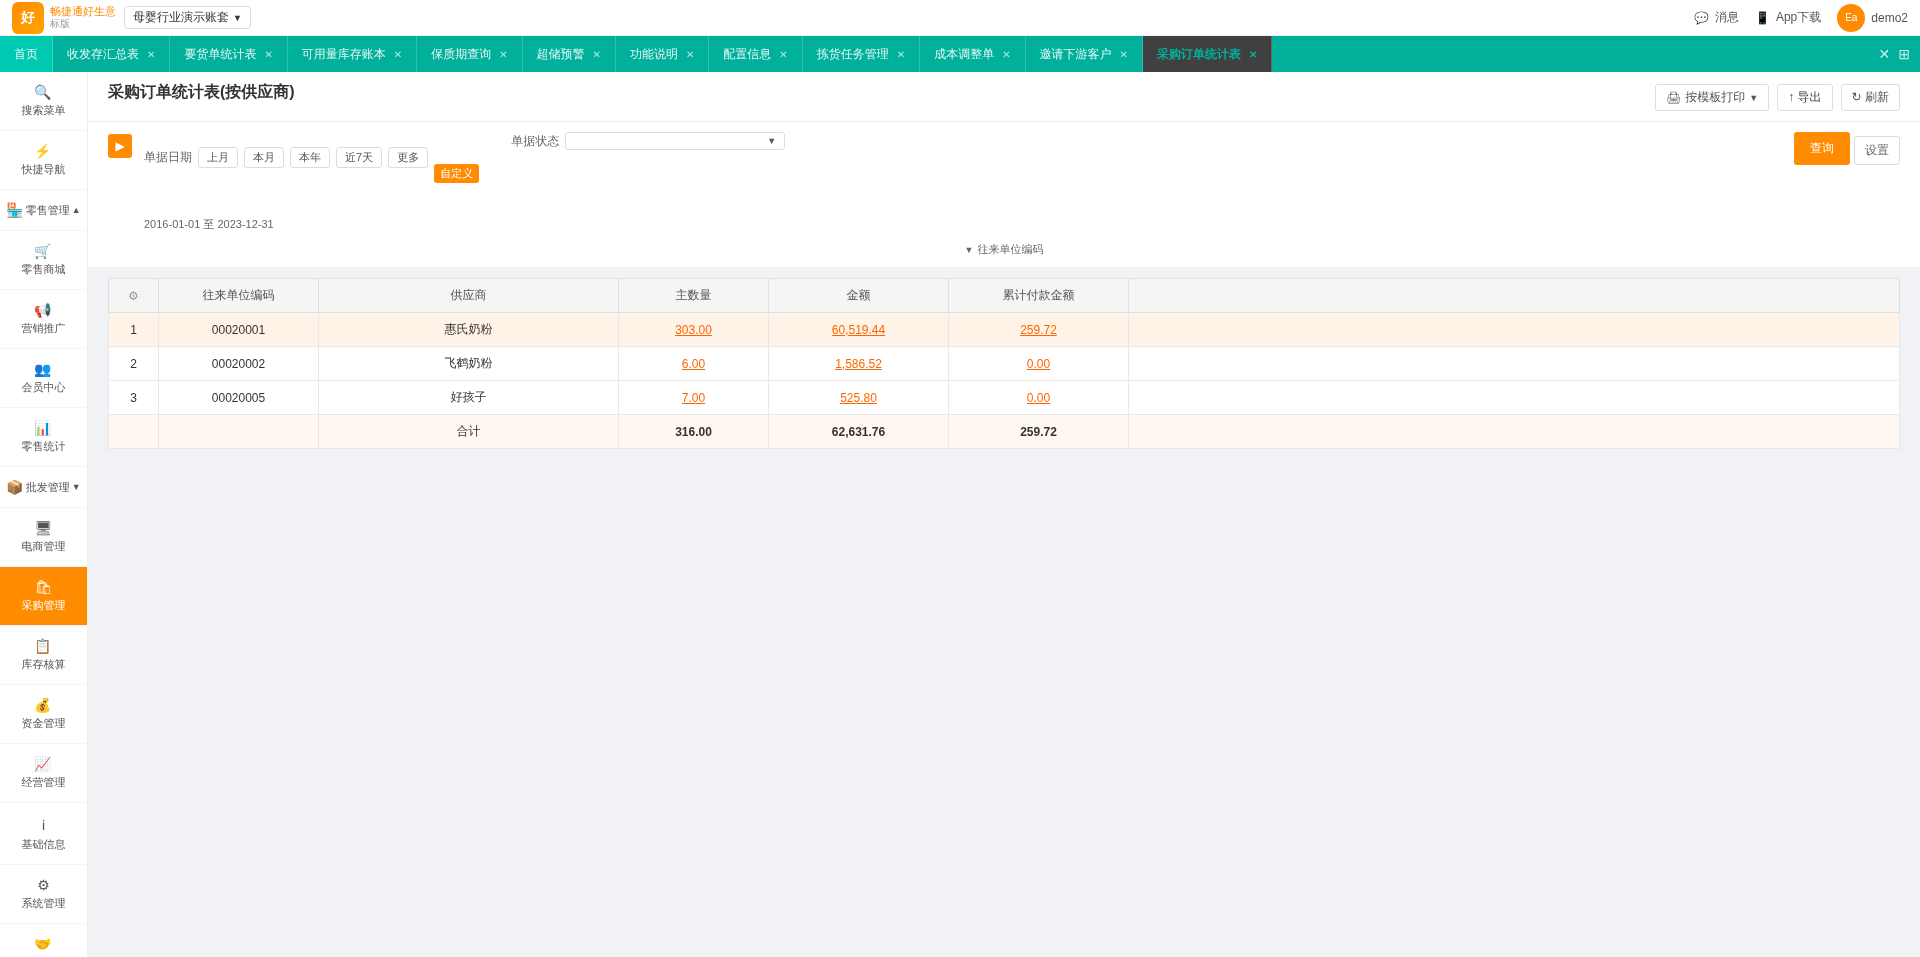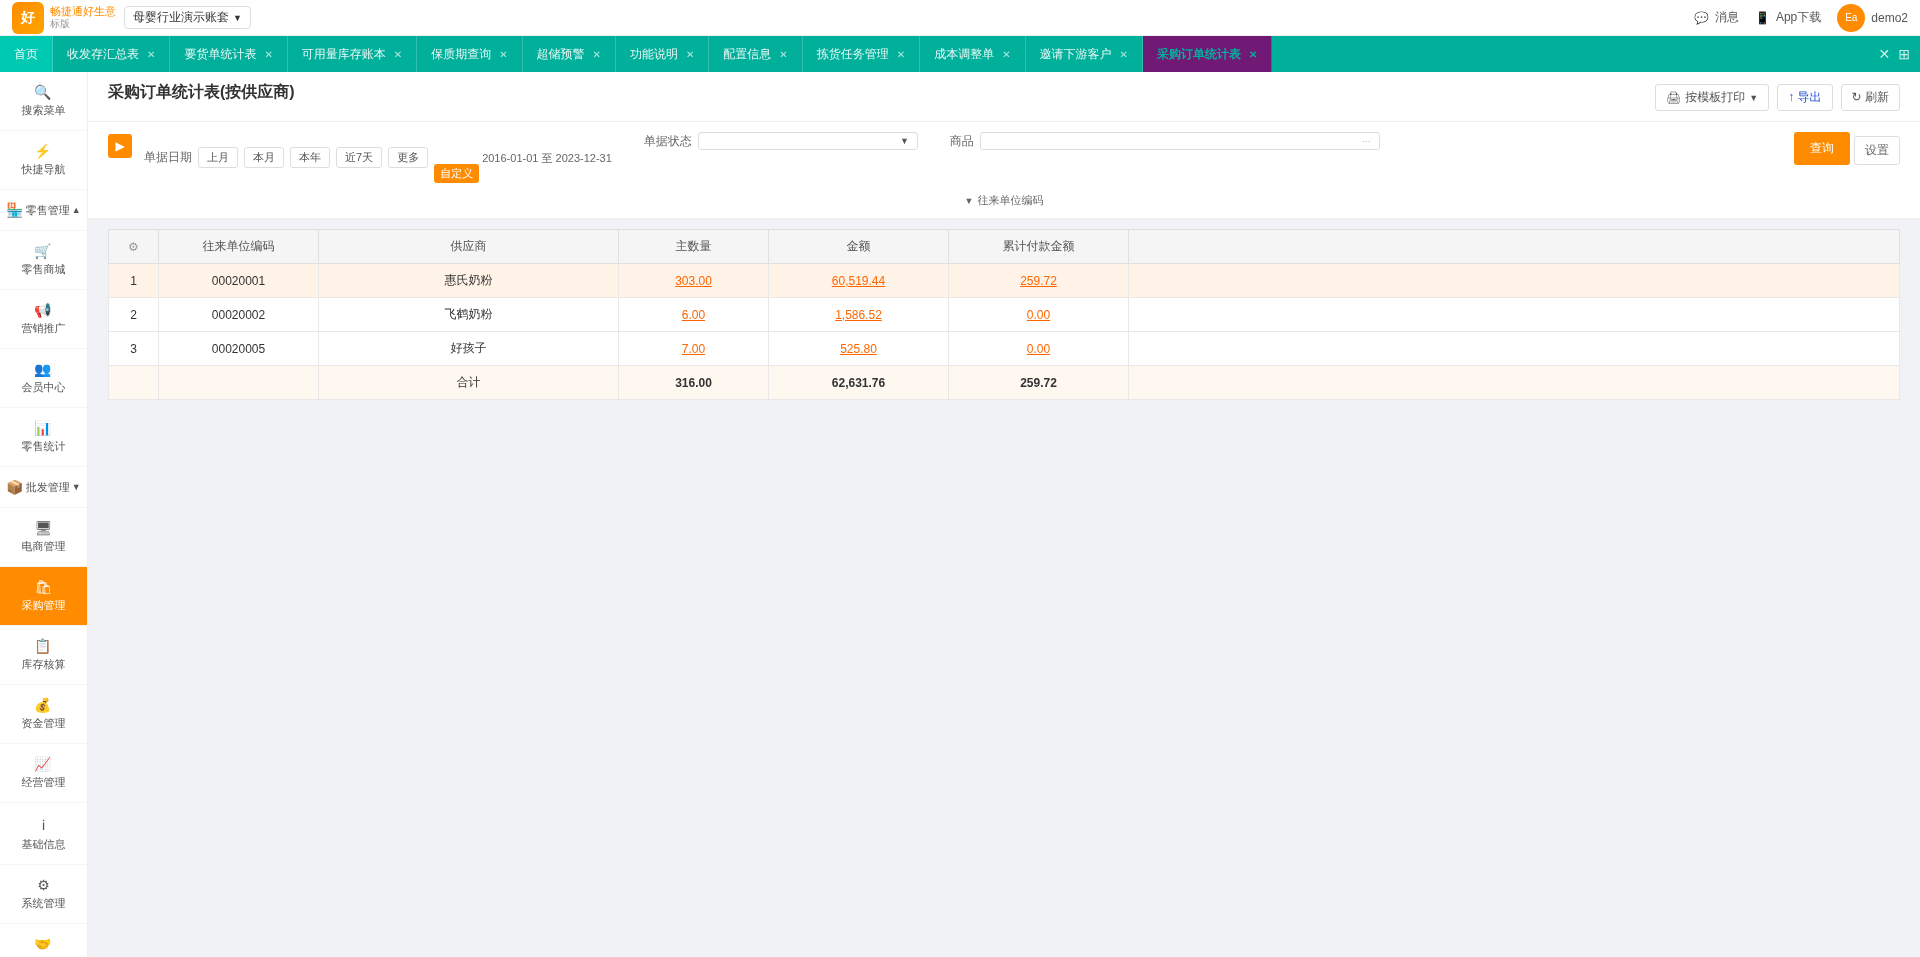--- a/index.html
+++ b/index.html
@@ -12,21 +12,21 @@
     .logo-icon { width: 32px; height: 32px; background: linear-gradient(135deg, #ff8c00, #ffa500); border-radius: 6px; display: flex; align-items: center; justify-content: center; color: white; font-size: 14px; font-weight: bold; }
     .logo-text { font-size: 11px; color: #ff8c00; line-height: 1.2; }
     .workspace-selector { display: flex; align-items: center; gap: 4px; padding: 2px 8px; border: 1px solid #ddd; border-radius: 4px; cursor: pointer; font-size: 12px; color: #333; background: #fff; }
     .top-bar-right { display: flex; align-items: center; gap: 16px; }
     .top-bar-icon-group { display: flex; align-items: center; gap: 6px; color: #555; cursor: pointer; font-size: 12px; }
     .user-avatar { width: 28px; height: 28px; background: #ff8c00; border-radius: 50%; display: flex; align-items: center; justify-content: center; color: white; font-size: 12px; }
 
     
     .nav-tabs { height: 36px; background: #00b09b; display: flex; align-items: stretch; overflow-x: auto; }
     .nav-tab { display: flex; align-items: center; padding: 0 14px; font-size: 12px; color: rgba(255,255,255,0.9); cursor: pointer; white-space: nowrap; border-right: 1px solid rgba(255,255,255,0.2); gap: 4px; flex-shrink: 0; }
-    .nav-tab.active { background: #701a75; color: #00b09b; font-weight: bold; }
+    .nav-tab.active { background: #404040; color: #00b09b; font-weight: bold; }
     .nav-tab .close-x { color: rgba(255,255,255,0.7); font-size: 10px; margin-left: 4px; }
     .nav-tab.active .close-x { color: #00b09b; }
     .nav-tab-home { background: #00c9b1; }
     .tab-bar-actions { display: flex; align-items: center; gap: 8px; padding: 0 10px; margin-left: auto; }
     .tab-bar-btn { color: rgba(255,255,255,0.8); cursor: pointer; font-size: 14px; }
 
     
     .layout { display: flex; height: calc(957px - 72px); }
     .sidebar { width: 88px; background: #fff; border-right: 1px solid #eee; display: flex; flex-direction: column; overflow-y: auto; }
     .sidebar-item { padding: 12px 4px; text-align: center; cursor: pointer; font-size: 11px; color: #555; display: flex; flex-direction: column; align-items: center; gap: 3px; border-bottom: 1px solid #f5f5f5; }
@@ -40,21 +40,21 @@
     .page-title { font-size: 16px; font-weight: bold; color: #333; margin-bottom: 10px; }
     .filter-label { color: #666; font-size: 12px; white-space: nowrap; }
     .date-shortcuts { display: flex; align-items: center; gap: 6px; }
     .date-btn { padding: 2px 8px; border: 1px solid #ddd; border-radius: 3px; cursor: pointer; font-size: 11px; color: #555; background: #fff; }
     .date-custom { background: #ff8c00; color: white; border-color: #ff8c00; border-radius: 3px; padding: 2px 6px; font-size: 11px; margin-top: 32px; }
     .date-range { font-size: 11px; color: #666; margin-top: 19px; }
     .filter-select { border: 1px solid #ddd; border-radius: 3px; padding: 3px 8px; font-size: 11px; color: #555; background: #fff; cursor: pointer; min-width: 200px; display: flex; align-items: center; justify-content: space-between; }
     .filter-input { border: 1px solid #ddd; border-radius: 3px; padding: 3px 8px; font-size: 11px; color: #555; background: #fff; width: 300px; display: flex; align-items: center; justify-content: space-between; }
     .expand-btn { display: flex; align-items: center; gap: 4px; color: #666; font-size: 11px; cursor: pointer; margin: 0 auto; padding: 4px 12px; border-radius: 3px; }
     .btn-print { border: 1px solid #ddd; border-radius: 3px; padding: 4px 10px; font-size: 12px; color: #555; background: #fff; cursor: pointer; display: flex; align-items: center; gap: 4px; }
-    .btn-export { border: 1px solid #ddd; border-radius: 3px; padding: 4px 10px; font-size: 12px; color: #1d4ed8; background: #fff; cursor: pointer; }
+    .btn-export { border: 1px solid #ddd; border-radius: 3px; padding: 4px 10px; font-size: 12px; color: #404040; background: #fff; cursor: pointer; }
     .btn-refresh { border: 1px solid #ddd; border-radius: 3px; padding: 4px 10px; font-size: 12px; color: #555; background: #fff; cursor: pointer; }
     .btn-query { background: #ff8c00; color: white; border: none; border-radius: 3px; padding: 5px 16px; font-size: 12px; cursor: pointer; }
     .btn-settings { background: #fff; color: #666; border: 1px solid #ddd; border-radius: 3px; padding: 5px 10px; font-size: 12px; cursor: pointer; margin-top: 4px; display: block; }
 
     
     .table-area { flex: 1; overflow: auto; padding: 10px 20px; }
     .data-table { width: 100%; border-collapse: collapse; background: #fff; }
     .data-table th { background: #f5f5f5; border: 1px solid #e0e0e0; padding: 8px 12px; font-size: 12px; color: #555; font-weight: normal; text-align: center; }
     .data-table td { border: 1px solid #e8e8e8; padding: 8px 12px; font-size: 12px; color: #333; text-align: center; }
     .data-table tr:first-child td { }
@@ -253,21 +253,21 @@
       </div>
     </div>
 
     <div style="background:#fff; padding: 10px 20px 0; border-bottom: 1px solid #eee;">
       <div style="display:flex; align-items:flex-start; gap:12px; position:relative;">
 
         <div style="width:24px; height:24px; background:#ff8c00; color:white; border-radius:3px; display:flex; align-items:center; justify-content:center; cursor:pointer; flex-shrink:0; margin-top:2px;">
           <span style="font-size:12px;">▶</span>
         </div>
 
-        <div style="display:flex; flex-direction:row; gap:3px;">
+        <div style="display:flex; flex-direction:column; gap:15px;">
           <div style="display:flex; align-items:center; gap:6px;">
             <span class="filter-label">单据日期</span>
             <div class="date-shortcuts">
               <button class="date-btn">上月</button>
               <button class="date-btn">本月</button>
               <button class="date-btn">本年</button>
               <button class="date-btn">近7天</button>
               <button class="date-btn">更多</button>
               <span class="date-custom">自定义</span>
             </div>
@@ -280,27 +280,20 @@
         </div>
 
         <div style="display:flex; align-items:center; gap:6px; margin-left:20px;">
           <span class="filter-label">单据状态</span>
           <div class="filter-select" style="min-width:220px;">
             <span style="color:#aaa;"></span>
             <span style="font-size:9px;">▼</span>
           </div>
         </div>
 
-        <div style="display:flex; align-items:center; gap:6px; margin-left:20px; flex:1;">
-          <span class="filter-label">商品</span>
-          <div class="filter-input" style="flex:1; max-width:400px;">
-            <span style="color:#aaa;"></span>
-            <span style="font-size:9px; color:#aaa;">···</span>
-          </div>
-        </div>
 
         <div style="display:flex; flex-direction:row; gap:4px; margin-left:auto; flex-shrink:0;">
           <button class="btn-query">查询</button>
           <button class="btn-settings">设置</button>
         </div>
       </div>
 
       <div style="display:flex; justify-content:center; padding: 6px 0;">
         <div class="expand-btn">
           <span style="font-size:9px;">▼</span>

